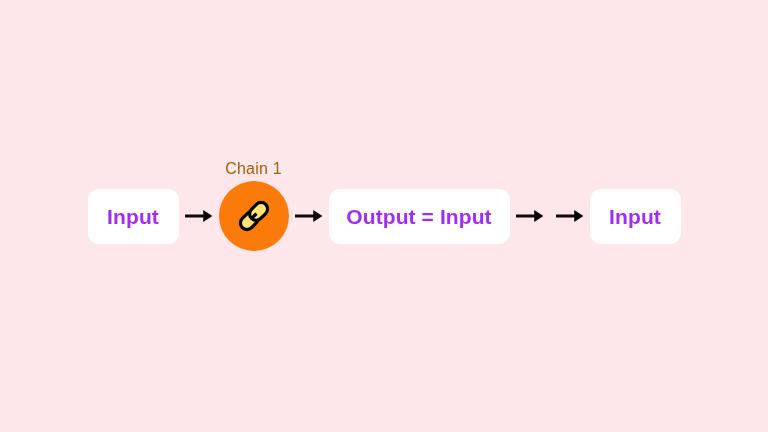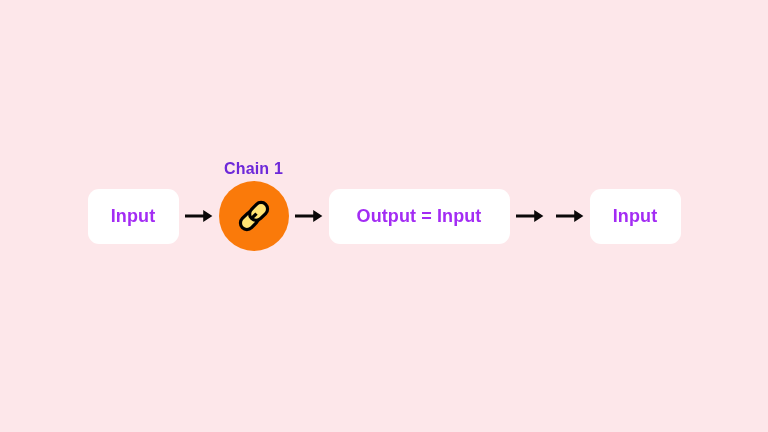--- a/index.html
+++ b/index.html
@@ -47,21 +47,21 @@
     border-radius: 11px;
     height: 55px;
     display: flex;
     align-items: center;
     justify-content: center;
     box-sizing: border-box;
   }
   .box-label {
     color: #a32cf4;
     font-weight: bold;
-    font-size: 18px;
+    font-size: 21px;
     letter-spacing: 0.1px;
     white-space: nowrap;
     line-height: 1;
   }
   .box.small { width: 91px; }
   .box.wide  { width: 181px; }
 
   
   .circle {
     width: 70px;
@@ -73,22 +73,22 @@
     justify-content: center;
   }
   .circle svg { display: block; }
 
   
   .chain-label {
     position: absolute;
     left: 50%;
     transform: translateX(-50%);
     bottom: 74px;
-    color: #6d28d9;
-    font-weight: bold;
+    color: #a16207;
+    font-weight: normal;
     font-size: 16px;
     white-space: nowrap;
     line-height: 1;
     letter-spacing: 0.2px;
   }
 
   
   .arrow {
     flex: 0 0 auto;
     width: 40px;

